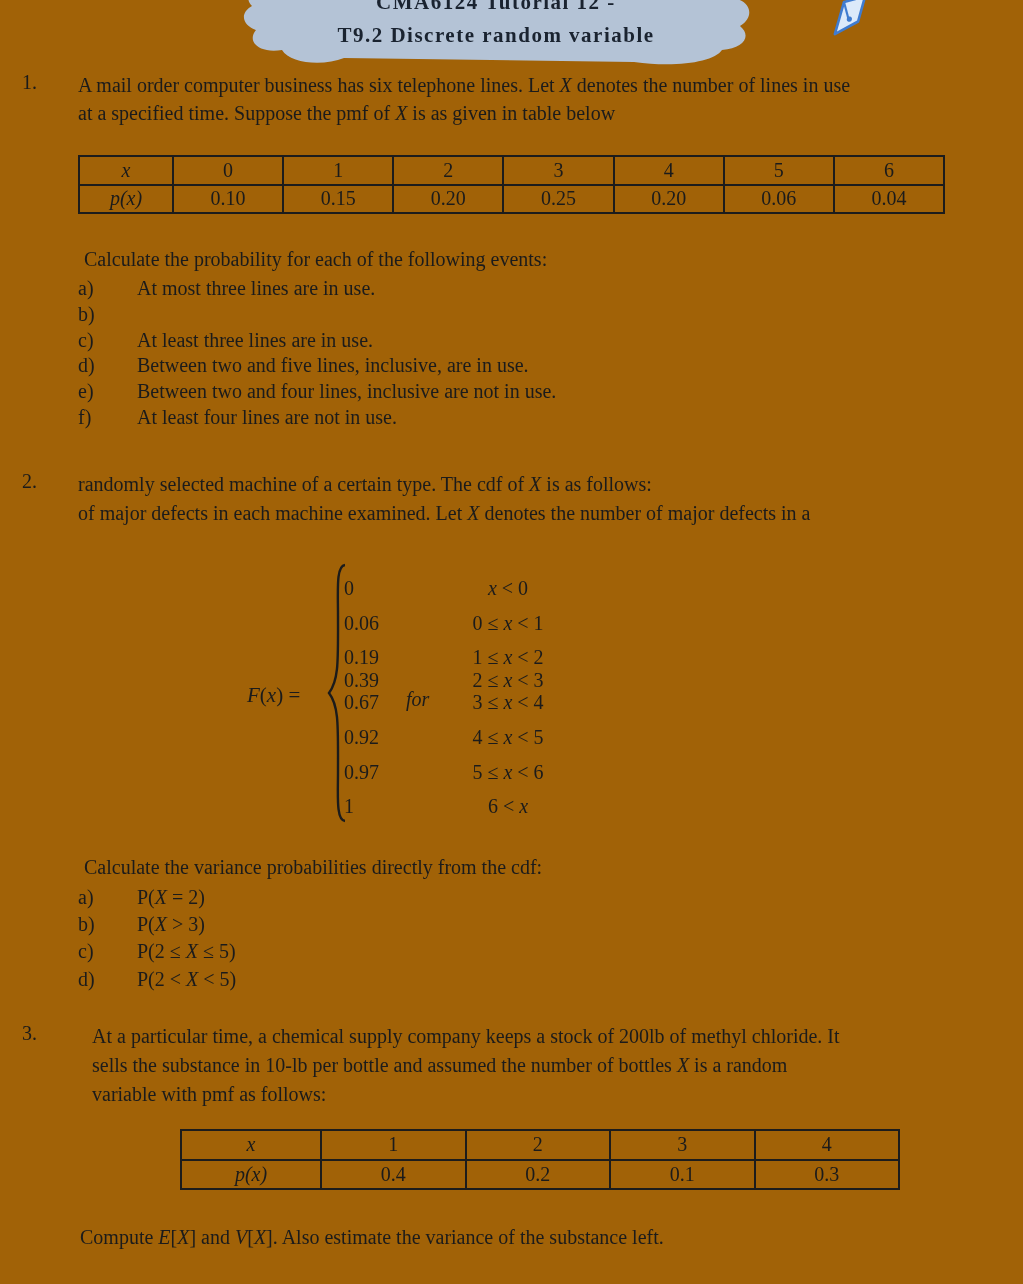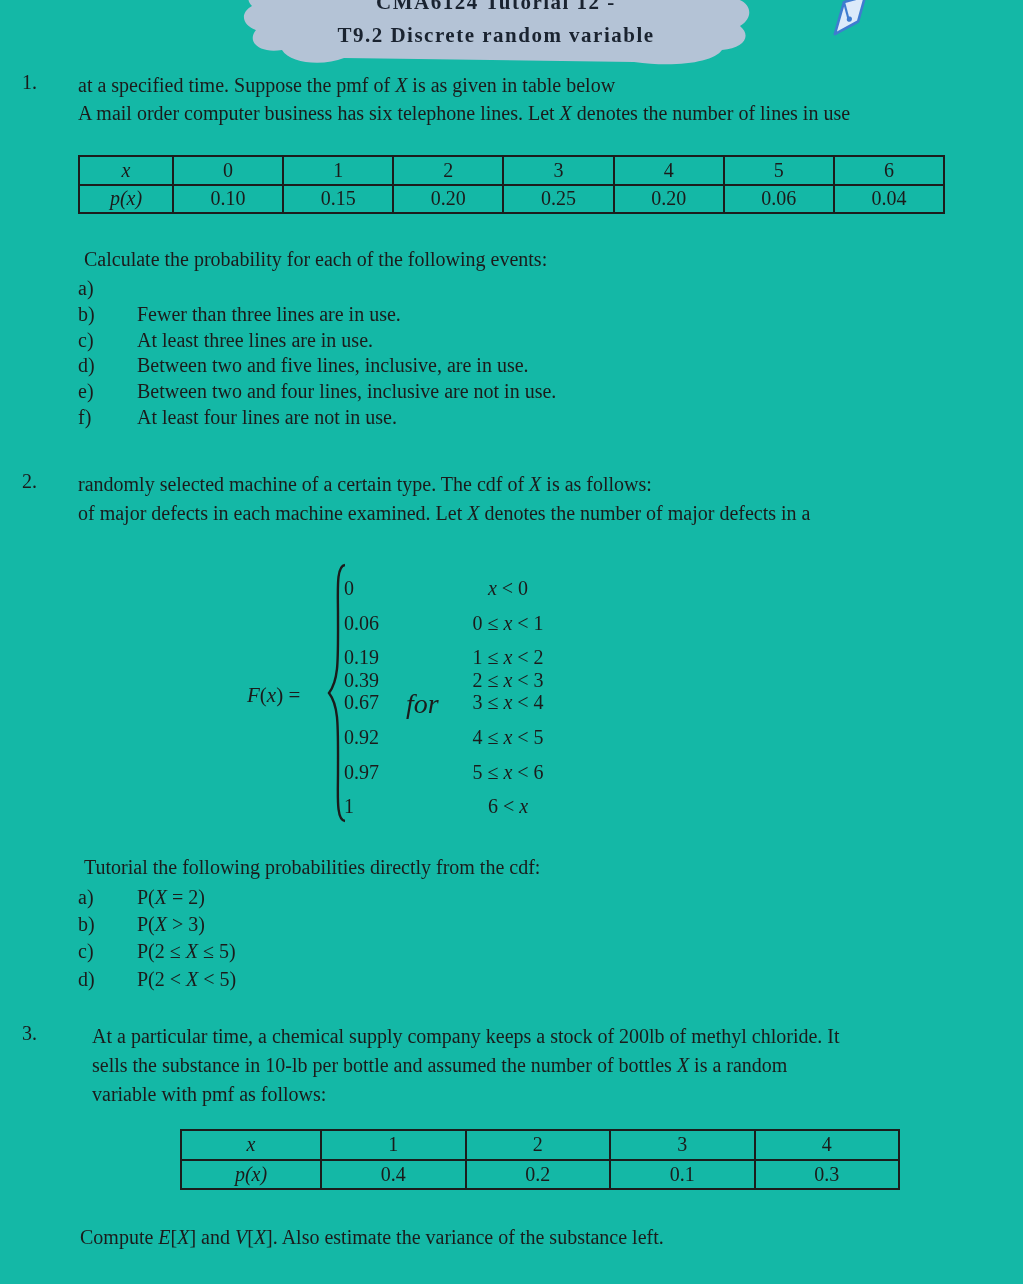--- a/index.html
+++ b/index.html
@@ -1,18 +1,18 @@
 <!DOCTYPE html>
 <html><head>
 <meta charset="utf-8">
 <style>
   html,body { margin:0; padding:0; background:#ffffff; }
   .page {
     position:relative; width:1023px; height:1284px;
-    background:#14b8a6; overflow:hidden;
+    background:#a16207; overflow:hidden;
     font-family:"Liberation Serif", serif;
     color:#1b1b1b;
   }
   .abs { position:absolute; }
   
   .header-text {
     left:246px; top:-14px; width:500px; text-align:center;
     font-weight:bold; font-size:21px; line-height:33px;
     letter-spacing:1.5px; color:#1a2330; z-index:2;
   }
@@ -34,21 +34,21 @@
   
   table.pmf { border-collapse:collapse; table-layout:fixed; font-size:20px; }
   table.pmf td {
     border:2px solid #1c1c1c; text-align:center; padding:0;
   }
   table.pmf td.hdr { font-style:italic; }
   .t1 td { height:26.5px; }
   .t3 td { height:27.5px; }
   
   .cdf-lhs { left:247px; top:683px; font-size:21px; white-space:nowrap; }
-  .cdf-for { left:406px; top:688px; font-size:28px; font-style:italic; }
+  .cdf-for { left:406px; top:688px; font-size:20px; font-style:italic; }
   .cdf-row { position:absolute; left:344px; display:flex; font-size:20px; white-space:nowrap; }
   .cdf-val { flex:0 0 100px; }
   .cdf-cond { width:128px; text-align:center;font-family:Liberation Serif, serif; }
   .footer-line { font-size:20px; white-space:nowrap; }
 </style>
 </head>
 <body>
 
 <div class="page">
 
@@ -67,22 +67,22 @@
     <g transform="rotate(9 21 25)">
       <path d="M10,46 L14,13 L34,4 L31,30 Z" fill="#dceafa" stroke-width="2.6" stroke-linejoin="round" stroke="#3f7cd0"></path>
       <path d="M14,13 L22,31" fill="none" stroke-width="2.2" stroke="#3f7cd0"></path>
       <circle cx="22" cy="29" r="2.6" fill="#3f7cd0"></circle>
     </g>
   </svg>
 
   <div class="abs qnum" style="left:22px; top:71px;">1.</div>
 
   <div class="abs para lh28" style="left:78px; top:71px;">
+    <div class="line"><span>A mail order computer business has six telephone lines. Let </span><i>X</i><span> denotes the number of lines in use</span></div>
     <div class="line"><span>at a specified time. Suppose the pmf of </span><i>X</i><span> is as given in table below</span></div>
-    <div class="line"><span>A mail order computer business has six telephone lines. Let </span><i>X</i><span> denotes the number of lines in use</span></div>
   </div>
 
   <table class="abs pmf t1" style="left:78px; top:155px; width:867px;">
     <colgroup>
         <col style="width:94px;">
         <col>
         <col>
         <col>
         <col>
         <col>
@@ -111,24 +111,24 @@
       <td>0.04</td>
     </tr>
   </tbody>
     </table>
 
   <div class="abs prompt" style="left:78px; top:248px;">Calculate the probability for each of the following events:</div>
 
   <div class="abs items items-q1" style="left:78px; top:276px;">
     <div class="item">
         <span class="item-label">a)</span>
+        <span><span>At most three lines are in use.</span><i></i><span></span></span>
       </div>
     <div class="item">
         <span class="item-label">b)</span>
-        <span><span>Fewer than three lines are in use.</span><i></i><span></span></span>
       </div>
     <div class="item">
         <span class="item-label">c)</span>
         <span><span>At least three lines are in use.</span><i></i><span></span></span>
       </div>
     <div class="item">
         <span class="item-label">d)</span>
         <span><span>Between two and five lines, inclusive, are in use.</span><i></i><span></span></span>
       </div>
     <div class="item">
@@ -182,21 +182,21 @@
     </div>
   <div class="cdf-row" style="top:761px;">
       <span class="cdf-val">0.97</span>
       <span class="cdf-cond"><span>5 ≤ </span><i>x</i><span> &lt; 6</span></span>
     </div>
   <div class="cdf-row" style="top:795px;">
       <span class="cdf-val">1</span>
       <span class="cdf-cond"><span>6 &lt; </span><i>x</i><span></span></span>
     </div>
 
-  <div class="abs prompt" style="left:78px; top:856px;">Tutorial the following probabilities directly from the cdf:</div>
+  <div class="abs prompt" style="left:78px; top:856px;">Calculate the variance probabilities directly from the cdf:</div>
 
   <div class="abs items items-q2" style="left:78px; top:884px;">
     <div class="item">
         <span class="item-label">a)</span>
         <span><span>P(</span><i>X</i><span> = 2)</span></span>
       </div>
     <div class="item">
         <span class="item-label">b)</span>
         <span><span>P(</span><i>X</i><span> &gt; 3)</span></span>
       </div>

